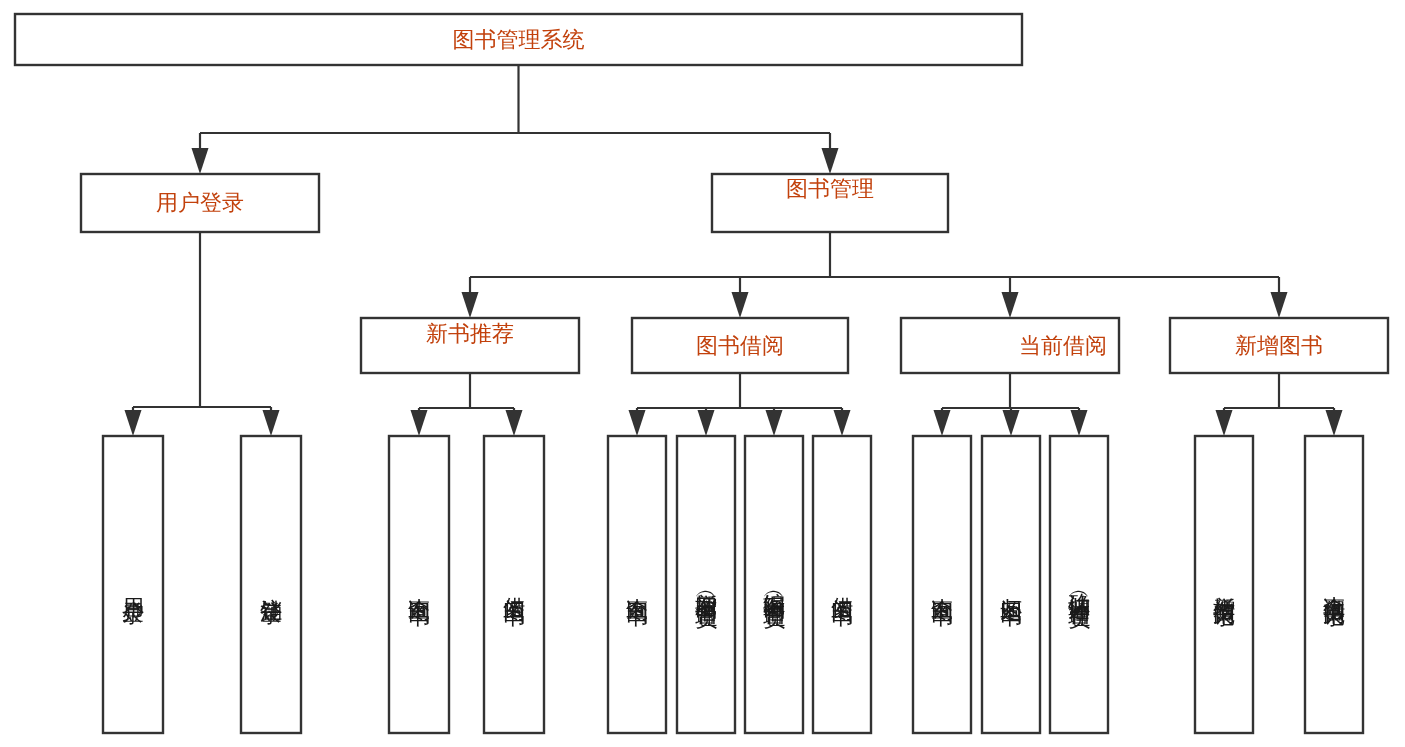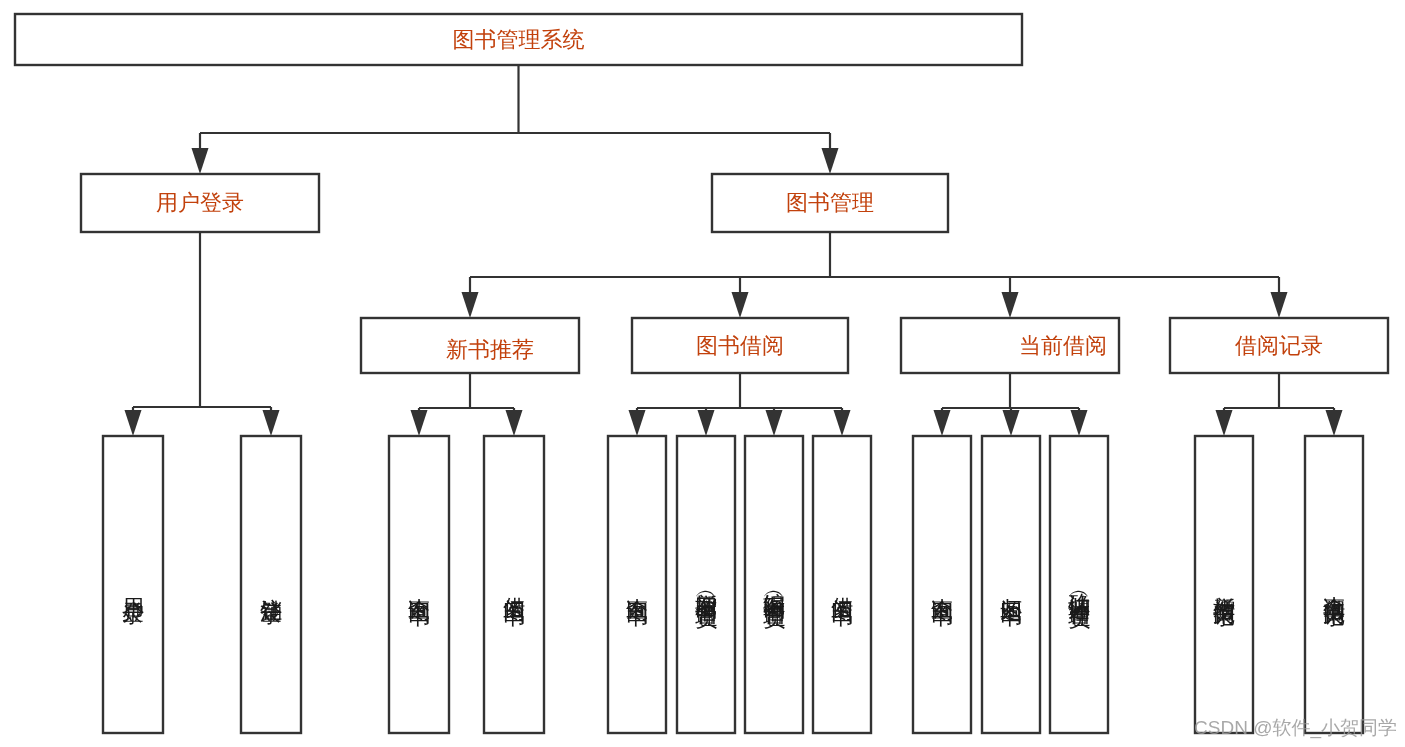--- a/index.html
+++ b/index.html
@@ -164,34 +164,34 @@
         <rect x="1305" y="436" width="58" height="297" class="node-box"></rect>
       </g>
     </svg>
   <div id="overlay-labels">
       <div class="hlabel-wrap" style="left: 15px; top: 14px; width: 1007px; height: 51px;">
         <span class="hlabel-text">图书管理系统</span>
       </div>
       <div class="hlabel-wrap" style="left: 81px; top: 174px; width: 238px; height: 58px;">
         <span class="hlabel-text">用户登录</span>
       </div>
-      <div class="hlabel-wrap" style="left: 712px; top: 174px; width: 236px; height: 58px;">
+      <div class="hlabel-wrap" style="left: 712px; top: 160px; width: 236px; height: 58px;">
         <span class="hlabel-text">图书管理</span>
       </div>
-      <div class="hlabel-wrap" style="left: 361px; top: 322px; width: 218px; height: 55px; padding-left: 20px;">
+      <div class="hlabel-wrap" style="left: 361px; top: 306px; width: 218px; height: 55px;">
         <span class="hlabel-text">新书推荐</span>
       </div>
       <div class="hlabel-wrap" style="left: 632px; top: 318px; width: 216px; height: 55px;">
         <span class="hlabel-text">图书借阅</span>
       </div>
       <div class="hlabel-wrap" style="left: 954px; top: 318px; width: 218px; height: 55px;">
         <span class="hlabel-text">当前借阅</span>
       </div>
       <div class="hlabel-wrap" style="left: 1170px; top: 318px; width: 218px; height: 55px;">
-        <span class="hlabel-text">借阅记录</span>
+        <span class="hlabel-text">新增图书</span>
       </div>
       <div class="vlabel-wrap" style="left: 103px; top: 436px; width: 60px; height: 297px;">
         <span class="vlabel-text" style="font-size: 22px; letter-spacing: 2.2px;">用户登录</span>
       </div>
       <div class="vlabel-wrap" style="left: 241px; top: 436px; width: 60px; height: 297px;">
         <span class="vlabel-text" style="font-size: 22px; letter-spacing: 2.2px;">注销登录</span>
       </div>
       <div class="vlabel-wrap" style="left: 389px; top: 436px; width: 60px; height: 297px;">
         <span class="vlabel-text" style="font-size: 22px; letter-spacing: 2.2px;">查询图书</span>
       </div>
@@ -219,14 +219,13 @@
       <div class="vlabel-wrap" style="left: 1050px; top: 436px; width: 58px; height: 297px;">
         <span class="vlabel-text" style="font-size: 22px; letter-spacing: 2.2px;">确认归还（管理员）</span>
       </div>
       <div class="vlabel-wrap" style="left: 1195px; top: 436px; width: 58px; height: 297px;">
         <span class="vlabel-text" style="font-size: 22px; letter-spacing: 2.2px;">新增借阅记录</span>
       </div>
       <div class="vlabel-wrap" style="left: 1305px; top: 436px; width: 58px; height: 297px;">
         <span class="vlabel-text" style="font-size: 22px; letter-spacing: 2.2px;">查询借阅记录</span>
       </div>
     </div>
-  <div id="watermark">CSDN @软件_小贺同学</div>
 </div>
 
 </body></html>

